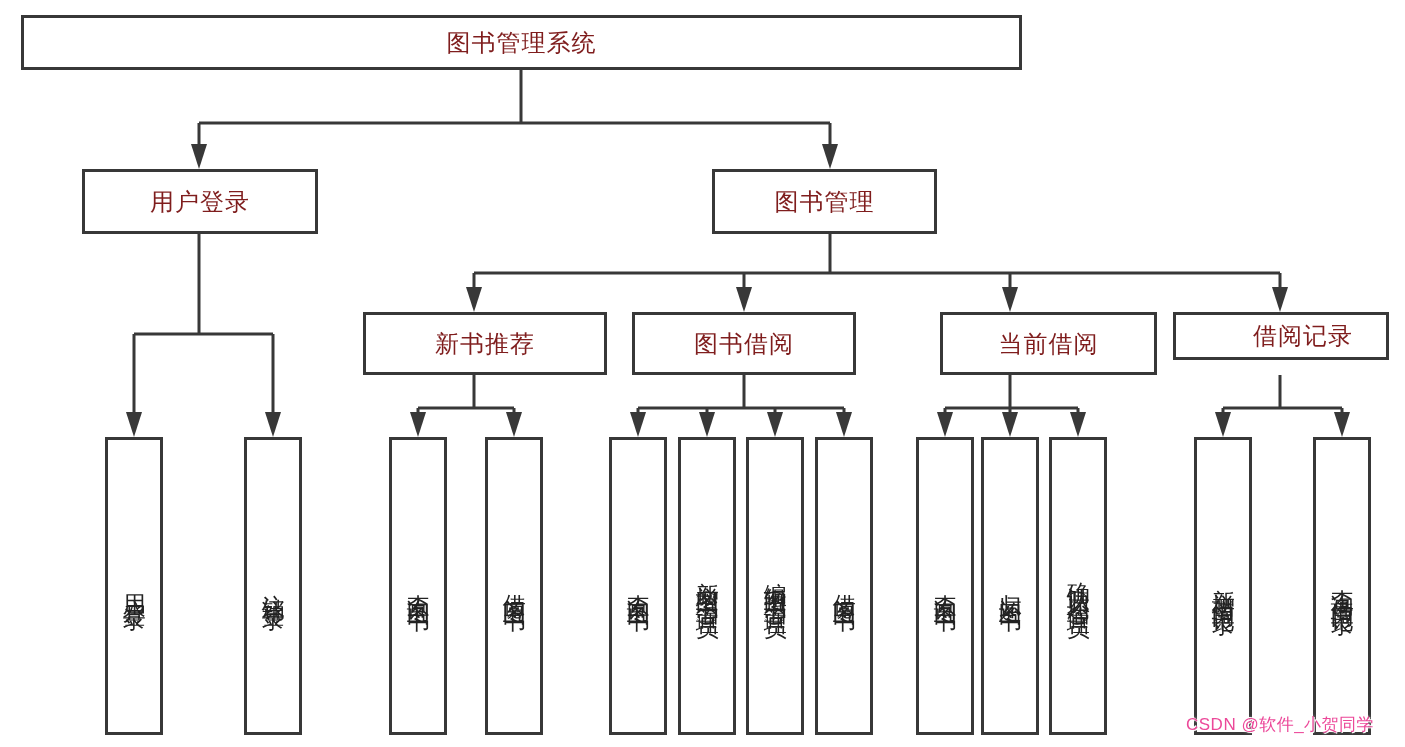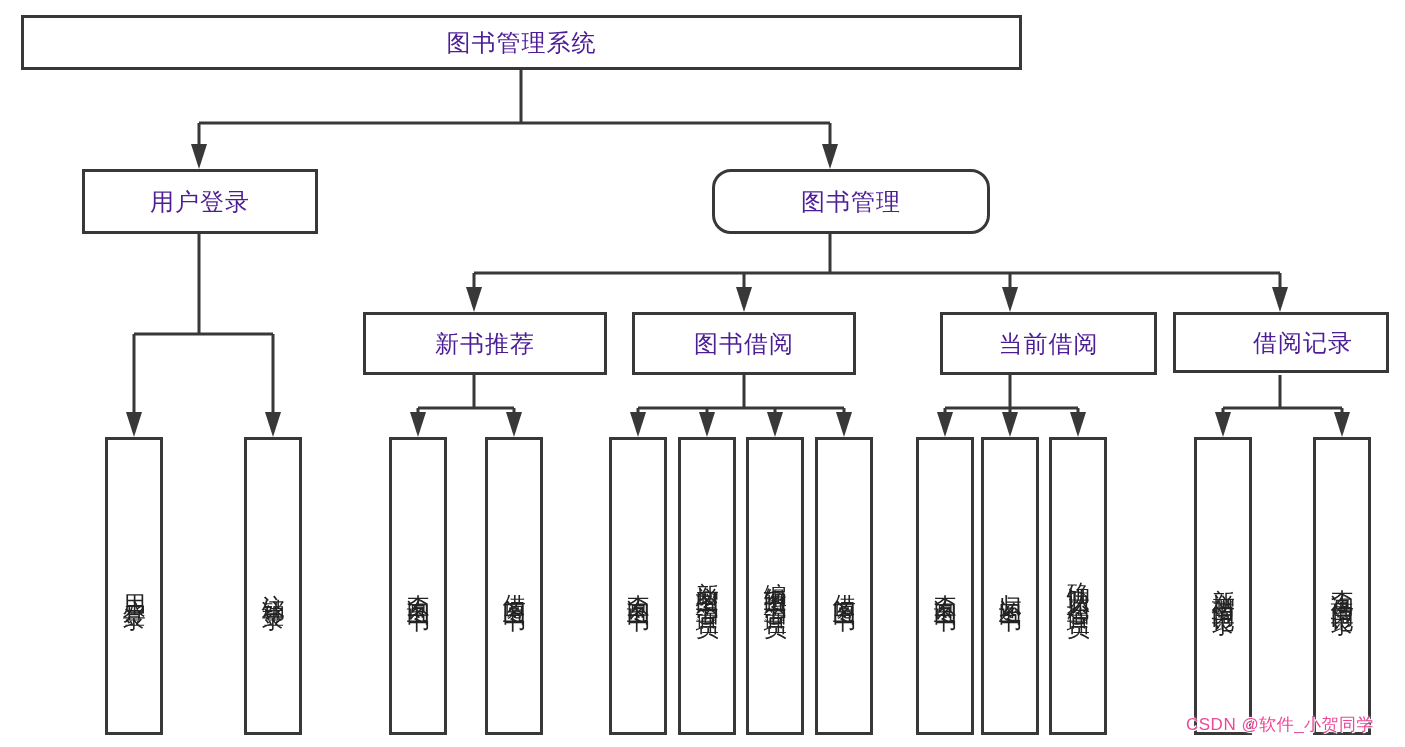--- a/index.html
+++ b/index.html
@@ -31,21 +31,21 @@
     display: flex;
     align-items: center;
     justify-content: center;
     z-index: 2;
     color: #222222;
   }
   .node.h span {
     font-size: 24px;
     letter-spacing: 1px;
     white-space: nowrap;
-    color: #4c1d95;
+    color: #7f1d1d;
   }
   .node.v span {
     writing-mode: vertical-rl;
     text-orientation: mixed;
     font-size: 23px;
     line-height: 1.1;
     letter-spacing: 5px;
     color: #222222;
   }
   #watermark {
@@ -98,34 +98,34 @@
     </g>
   </svg>
 
   <div class="node h" style="left:21px; top:15px; width:1001px; height:55px;">
     <span>图书管理系统</span>
   </div>
 
   <div class="node h" style="left:82px; top:169px; width:236px; height:65px;">
     <span>用户登录</span>
   </div>
-  <div class="node h" style="left:712px; top:169px; width:278px; height:65px;border-radius:19px;">
+  <div class="node h" style="left:712px; top:169px; width:225px; height:65px;">
     <span>图书管理</span>
   </div>
 
   <div class="node h" style="left:363px; top:312px; width:244px; height:63px;">
     <span>新书推荐</span>
   </div>
   <div class="node h" style="left:632px; top:312px; width:224px; height:63px;">
     <span>图书借阅</span>
   </div>
   <div class="node h" style="left:940px; top:312px; width:217px; height:63px;">
     <span>当前借阅</span>
   </div>
-  <div class="node h" style="left:1173px; top:312px; width:216px; height:61px;padding-left:44px;">
+  <div class="node h" style="left:1173px; top:312px; width:216px; height:48px;padding-left:44px;">
     <span>借阅记录</span>
   </div>
 
   <div class="node v" style="left:105px; top:437px; width:58px; height:298px;">
     <span>用户登录</span>
   </div>
   <div class="node v" style="left:244px; top:437px; width:58px; height:298px;">
     <span>注销登录</span>
   </div>
   <div class="node v" style="left:389px; top:437px; width:58px; height:298px;">

